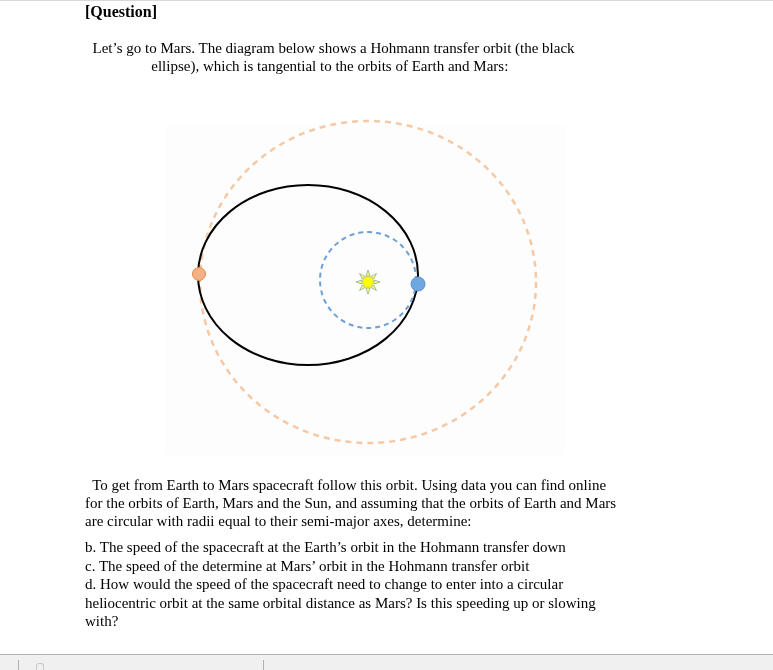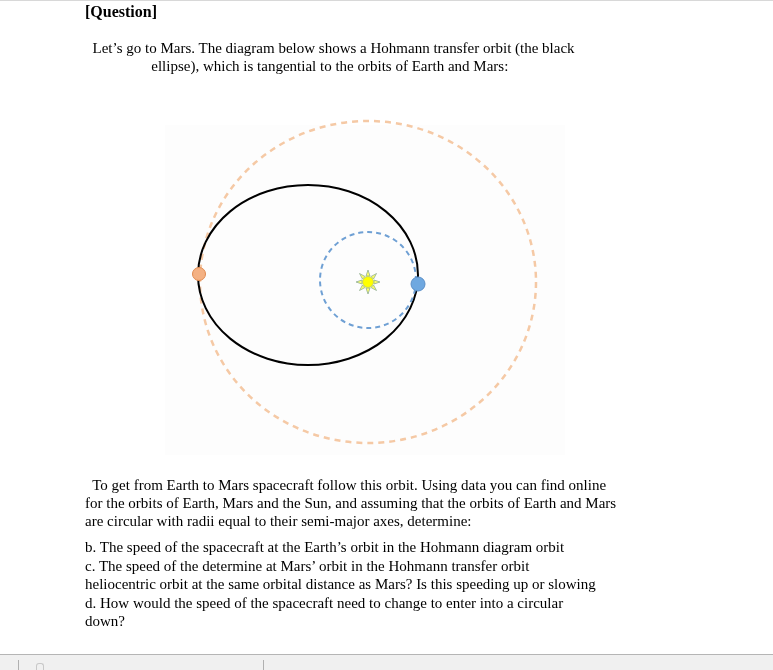--- a/index.html
+++ b/index.html
@@ -48,24 +48,24 @@
   </g>
   <circle cx="199" cy="274" r="6.5" fill="#f4b183" stroke="#e08a4f" stroke-width="1"></circle>
   <circle cx="418" cy="284" r="7" fill="#6fa8e0" stroke="#5b8fc8" stroke-width="1"></circle>
 </svg>
 
 <div class="para p2">  To get from Earth to Mars spacecraft follow this orbit. Using data you can find online
 for the orbits of Earth, Mars and the Sun, and assuming that the orbits of Earth and Mars
 are circular with radii equal to their semi-major axes, determine:</div>
 
 <div class="list">
-  <div>b. The speed of the spacecraft at the Earth’s orbit in the Hohmann diagram orbit</div>
+  <div>b. The speed of the spacecraft at the Earth’s orbit in the Hohmann transfer down</div>
   <div>c. The speed of the determine at Mars’ orbit in the Hohmann transfer orbit</div>
+  <div>d. How would the speed of the spacecraft need to change to enter into a circular</div>
   <div>heliocentric orbit at the same orbital distance as Mars? Is this speeding up or slowing</div>
-  <div>d. How would the speed of the spacecraft need to change to enter into a circular</div>
-  <div>down?</div>
+  <div>with?</div>
 </div>
 
 <div class="bottombar">
   <div class="bb-div1"></div>
   <div class="bb-glyph"></div>
   <div class="bb-div2"></div>
 </div>
 
 </body></html>

